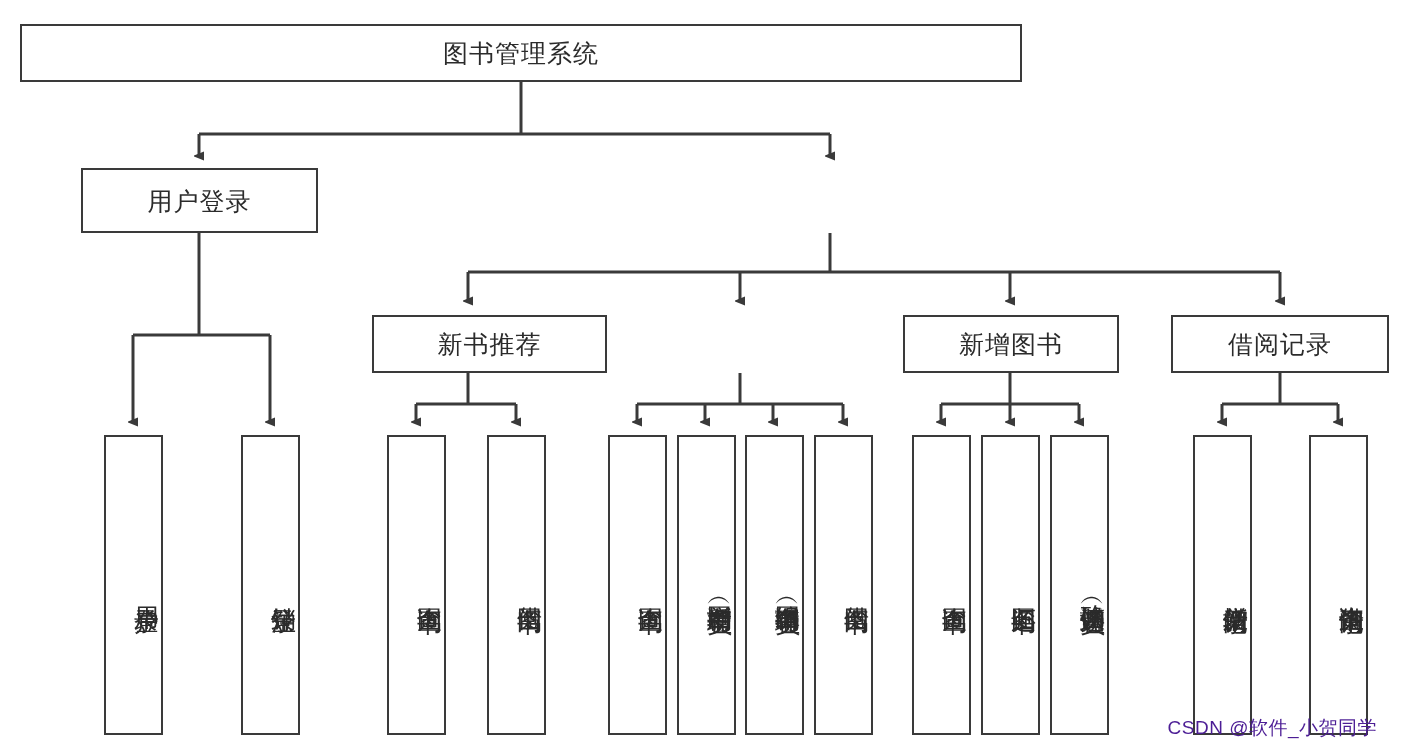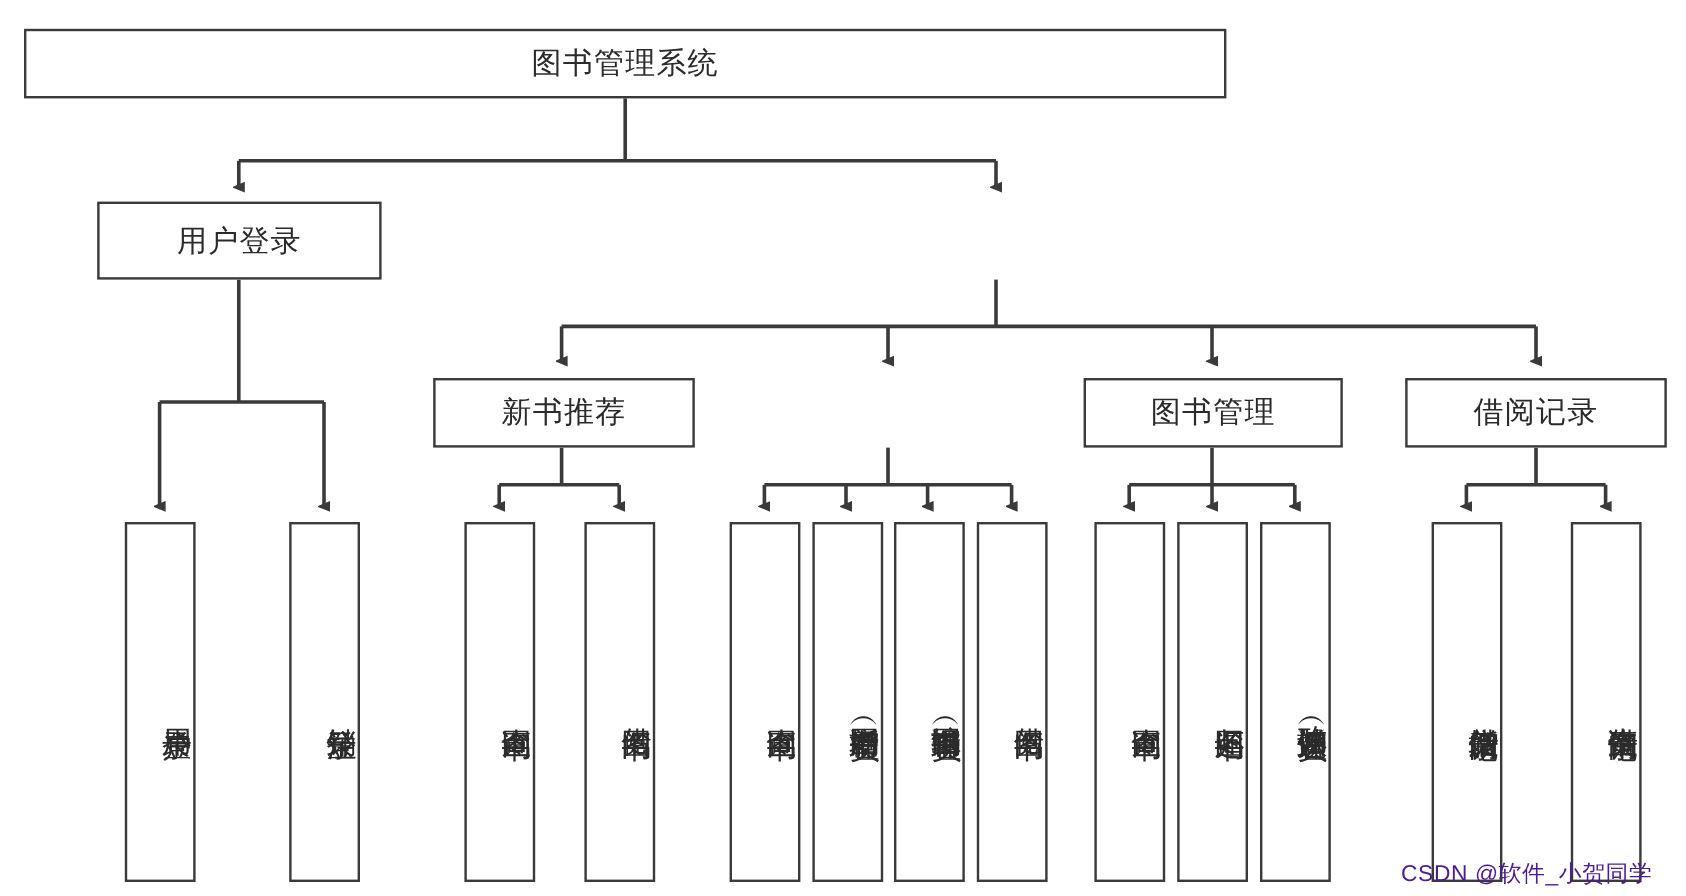--- a/index.html
+++ b/index.html
@@ -125,27 +125,27 @@
 
   <div class="node horiz" style="left:20px; top:24px; width:1002px; height:58px;">
     <span>图书管理系统</span>
   </div>
 
   <div class="node horiz" style="left:81px; top:168px; width:237px; height:65px;">
     <span>用户登录</span>
   </div>
 
 
-  <div class="node horiz" style="left:361px; top:315px; width:218px; height:58px;">
+  <div class="node horiz" style="left:372px; top:315px; width:235px; height:58px;">
     <span>新书推荐</span>
   </div>
 
 
   <div class="node horiz" style="left:903px; top:315px; width:216px; height:58px;">
-    <span>图书管理</span>
+    <span>新增图书</span>
   </div>
 
   <div class="node horiz" style="left:1171px; top:315px; width:218px; height:58px;justify-content:center;">
     <span>借阅记录</span>
   </div>
 
   <div class="node vert" style="left:104px; top:435px; width:59px; height:300px;">
     <span class="vtext">用户登录</span>
   </div>
 

